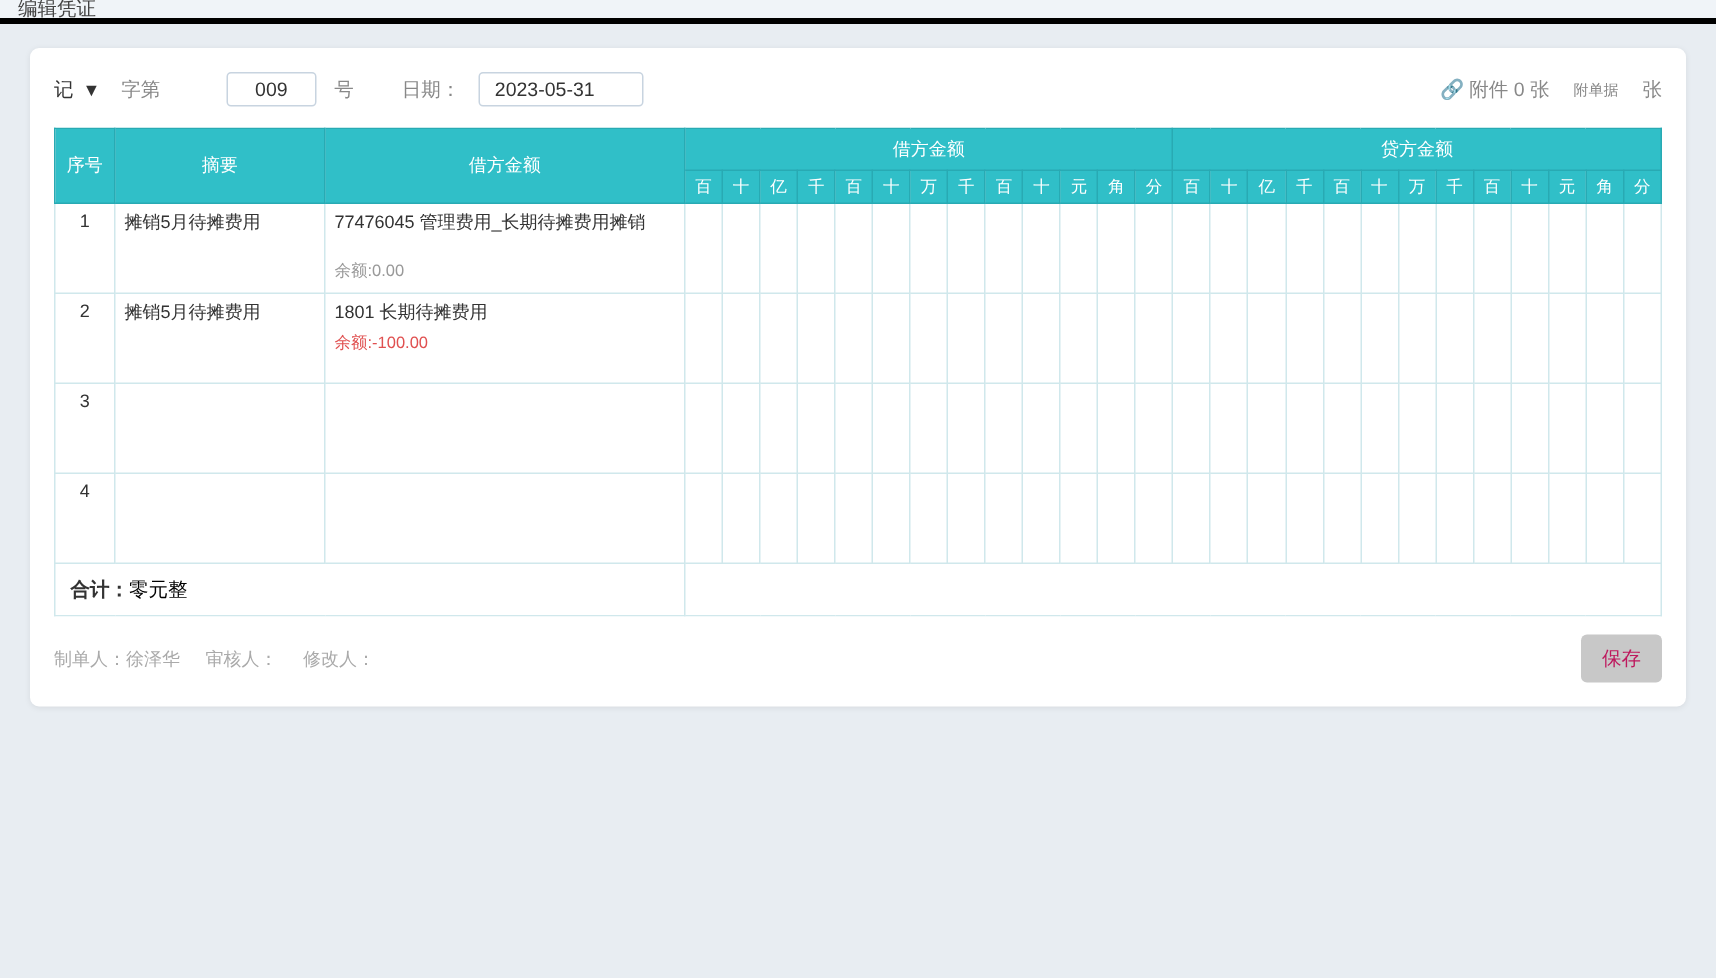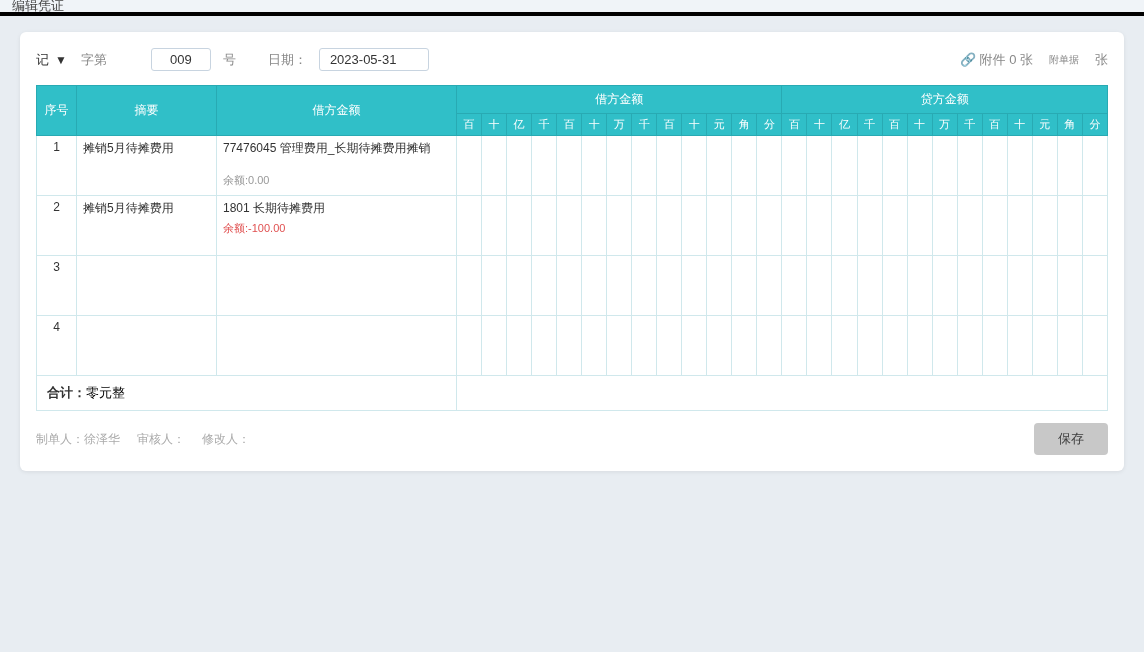--- a/index.html
+++ b/index.html
@@ -187,24 +187,24 @@
       display: flex;
       align-items: center;
       gap: 17px;
       margin-top: 12px;
       color: #aaa;
       font-size: 12px;
     }
     .save-btn {
       margin-left: auto;
       background: #c8c8c8;
-      color: #404040;
+      color: #be185d;
       border: none;
       border-radius: 4px;
-      padding: 7px 24px;
+      padding: 7px 14px;
       font-size: 13px;
       cursor: pointer;
     }
 
     .scrollbar-area {
       overflow-y: auto;
       max-height: 420px;
     }
   </style>
 </head>

